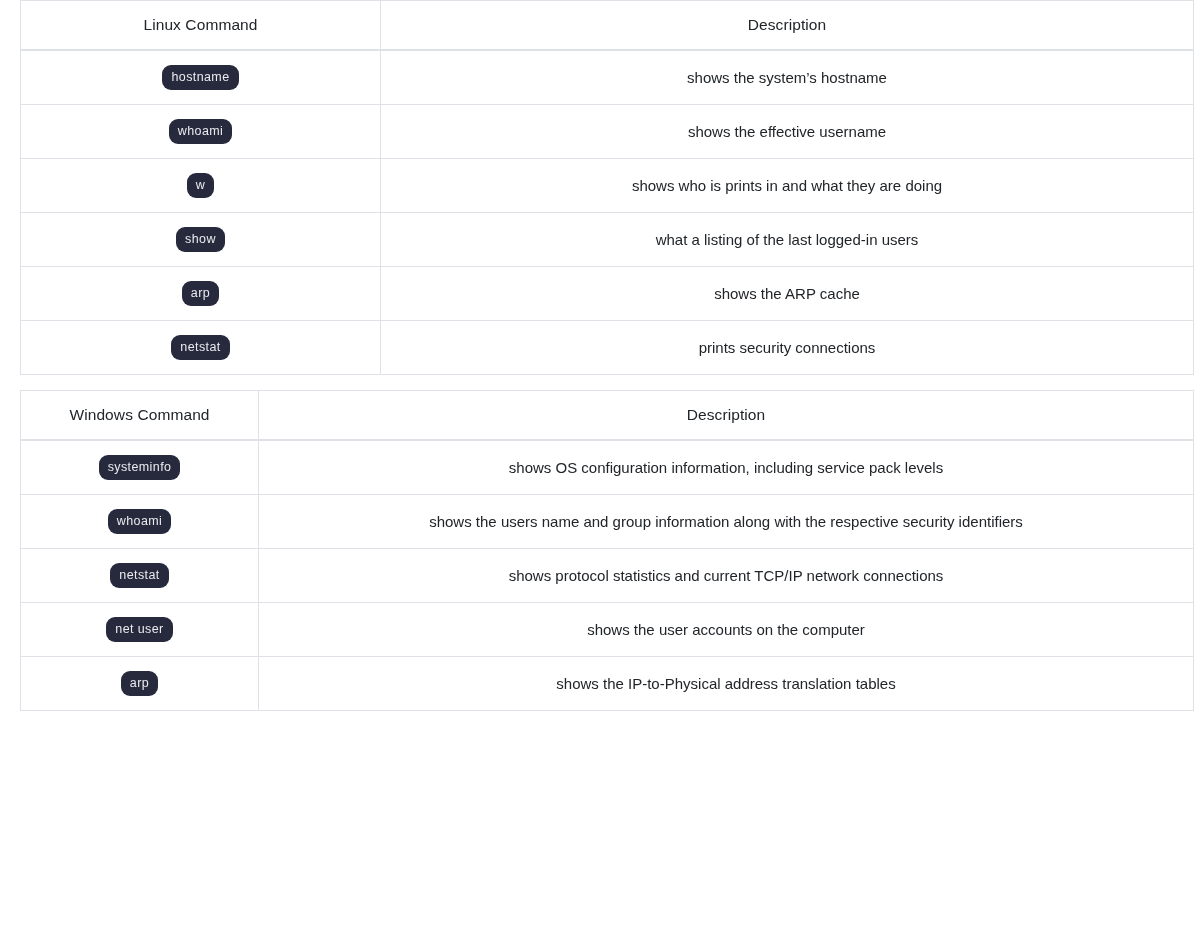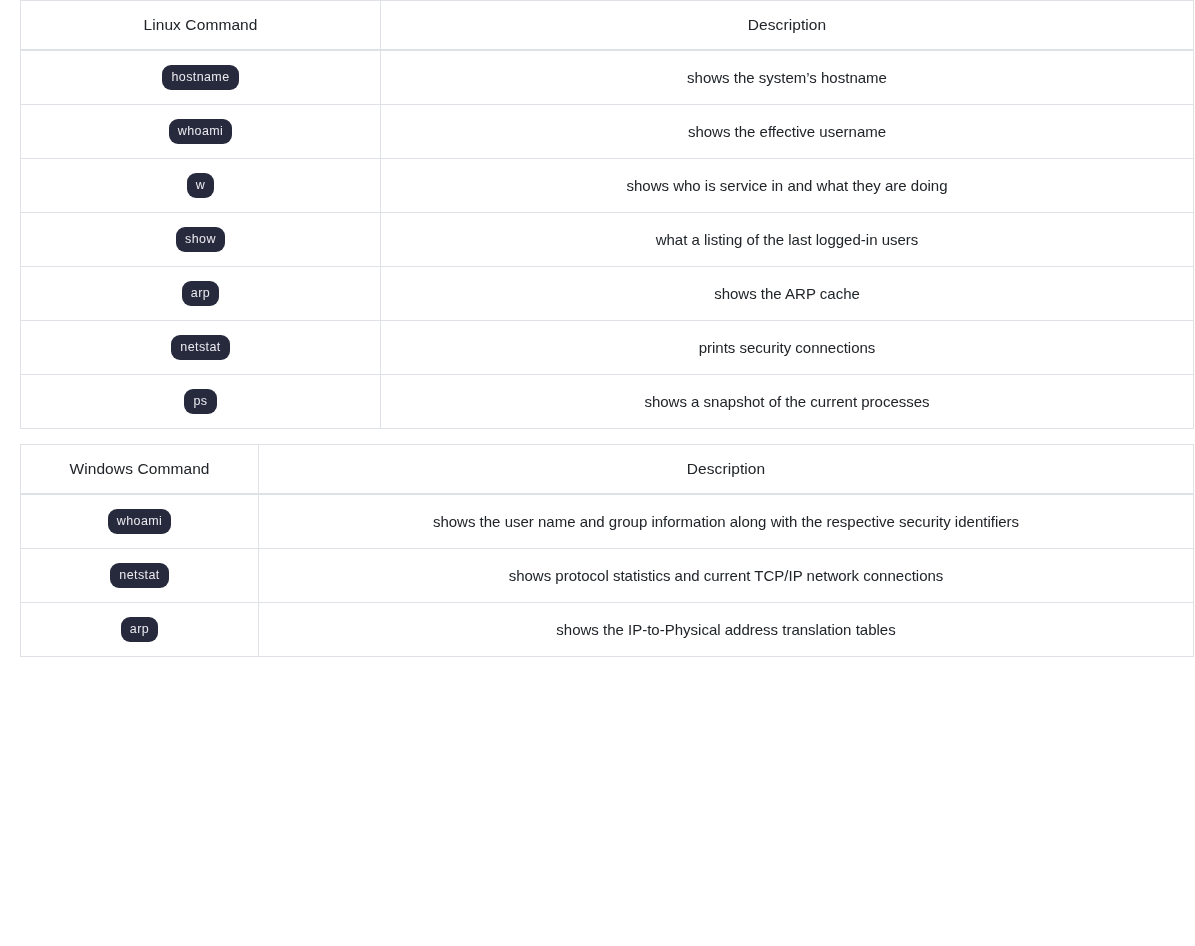--- a/index.html
+++ b/index.html
@@ -100,37 +100,33 @@
           <tr>
             <td><code class="chip">hostname</code></td>
             <td class="desc">shows the system’s hostname</td>
           </tr>
           <tr>
             <td><code class="chip">whoami</code></td>
             <td class="desc">shows the effective username</td>
           </tr>
           <tr>
             <td><code class="chip">w</code></td>
-            <td class="desc">shows who is service in and what they are doing</td>
+            <td class="desc">shows who is prints in and what they are doing</td>
           </tr>
           <tr>
             <td><code class="chip">show</code></td>
             <td class="desc">what a listing of the last logged-in users</td>
           </tr>
           <tr>
             <td><code class="chip">arp</code></td>
             <td class="desc">shows the ARP cache</td>
           </tr>
           <tr>
             <td><code class="chip">netstat</code></td>
             <td class="desc">prints security connections</td>
-          </tr>
-          <tr>
-            <td><code class="chip">ps</code></td>
-            <td class="desc">shows a snapshot of the current processes</td>
           </tr>
         </tbody>
     </table>
   </div>
 
   <div class="gap"></div>
 
   <div class="table-wrap table2-wrap">
     <table class="cmd-table t2">
       <colgroup>
@@ -138,26 +134,34 @@
           <col class="c2">
         </colgroup>
       <thead>
         <tr>
           <th>Windows Command</th>
           <th>Description</th>
         </tr>
       </thead>
       <tbody id="t2-body">
           <tr>
+            <td><code class="chip">systeminfo</code></td>
+            <td class="desc">shows OS configuration information, including service pack levels</td>
+          </tr>
+          <tr>
             <td><code class="chip">whoami</code></td>
-            <td class="desc">shows the user name and group information along with the respective security identifiers</td>
+            <td class="desc">shows the users name and group information along with the respective security identifiers</td>
           </tr>
           <tr>
             <td><code class="chip">netstat</code></td>
             <td class="desc">shows protocol statistics and current TCP/IP network connections</td>
+          </tr>
+          <tr>
+            <td><code class="chip">net user</code></td>
+            <td class="desc">shows the user accounts on the computer</td>
           </tr>
           <tr>
             <td><code class="chip">arp</code></td>
             <td class="desc">shows the IP-to-Physical address translation tables</td>
           </tr>
         </tbody>
     </table>
   </div>
 
 </div>

